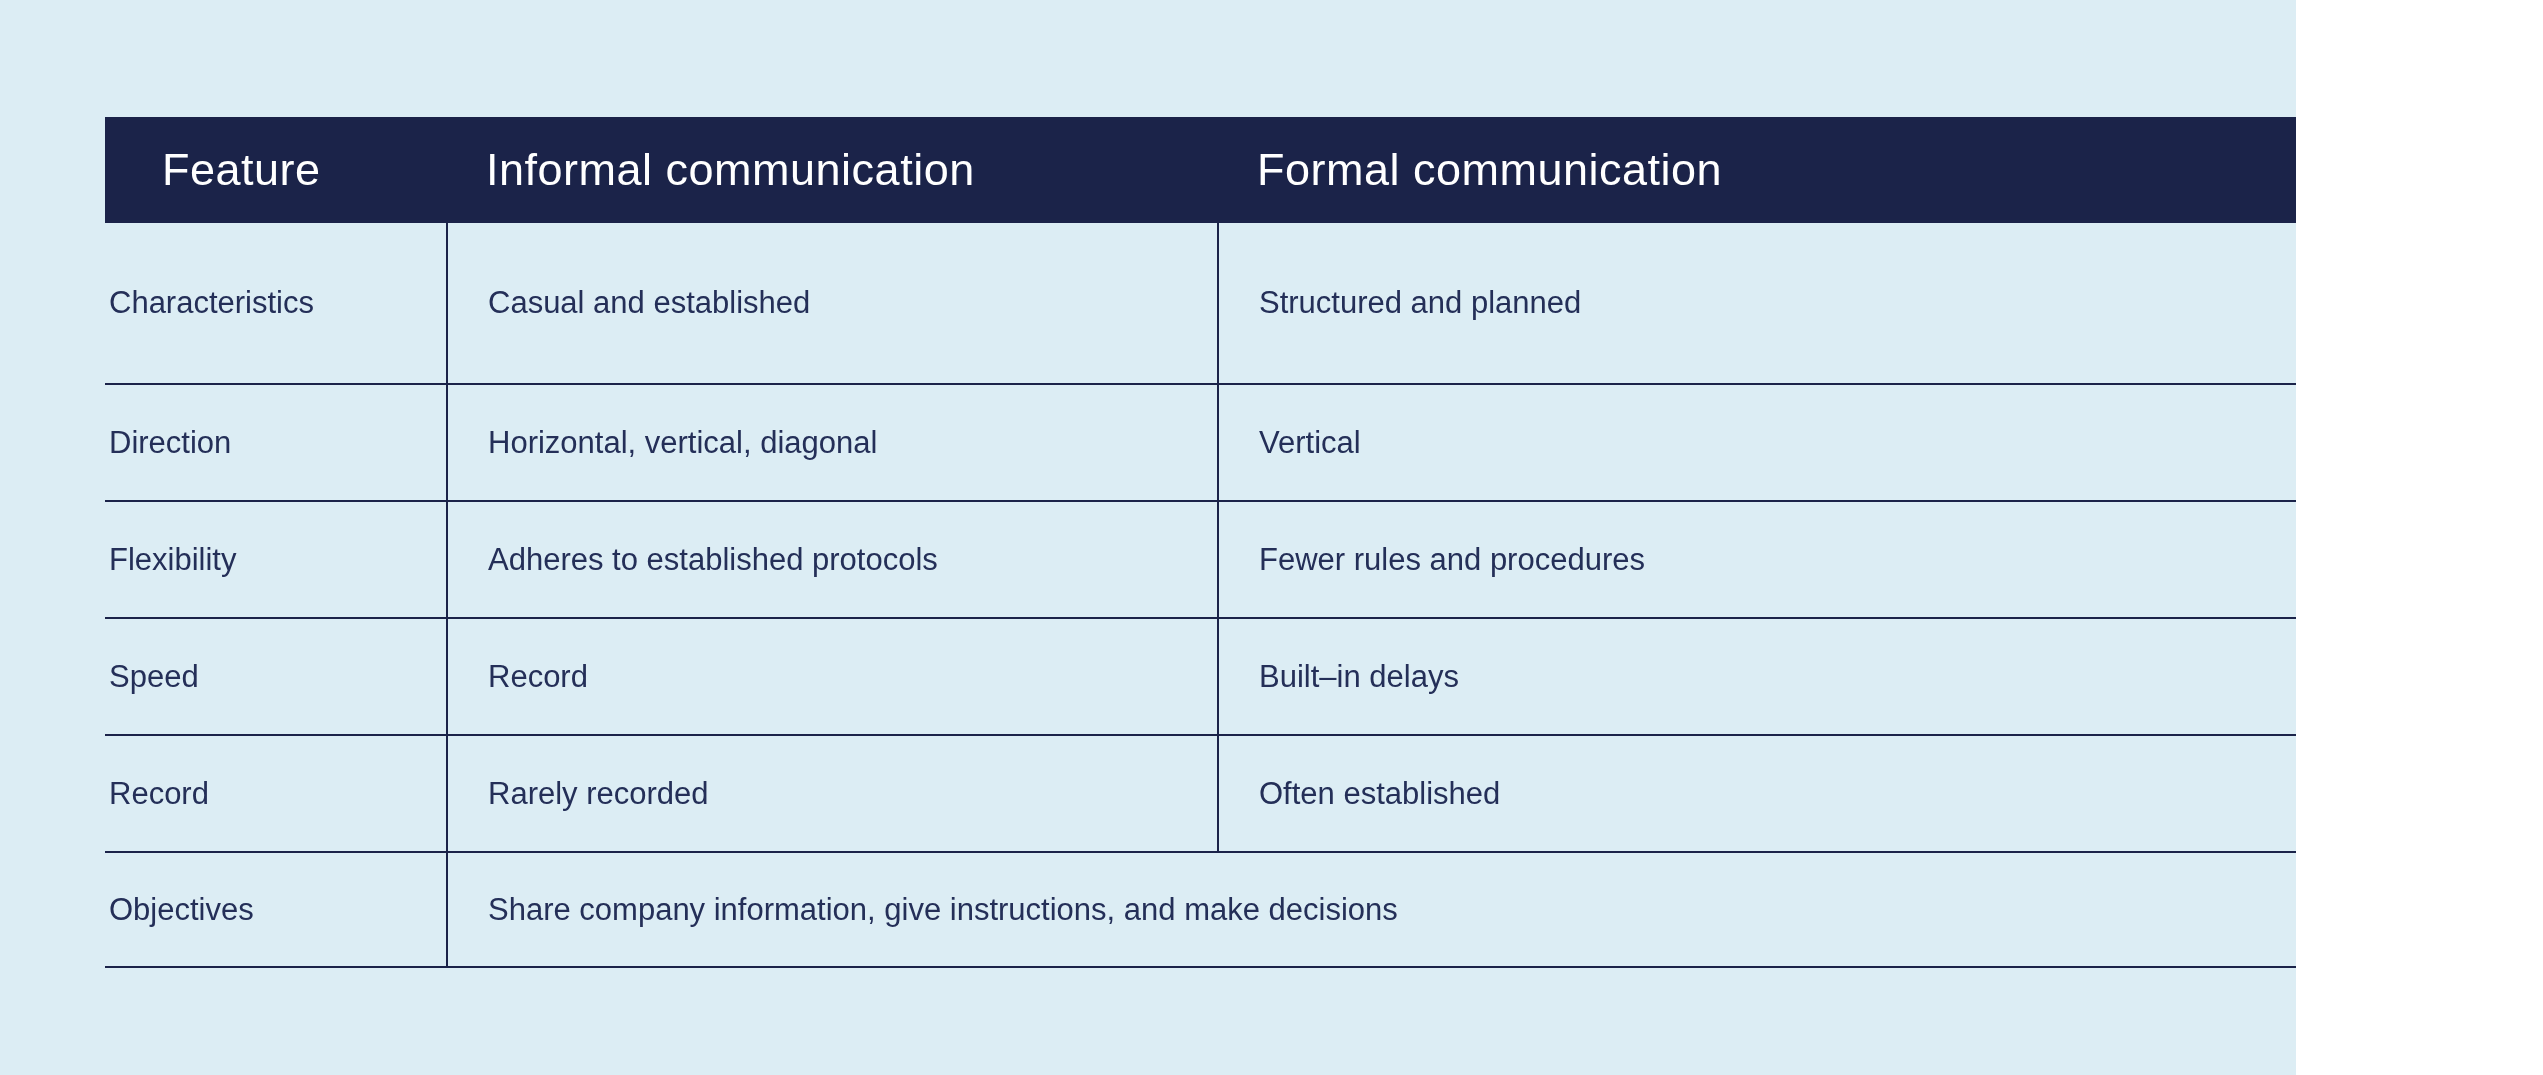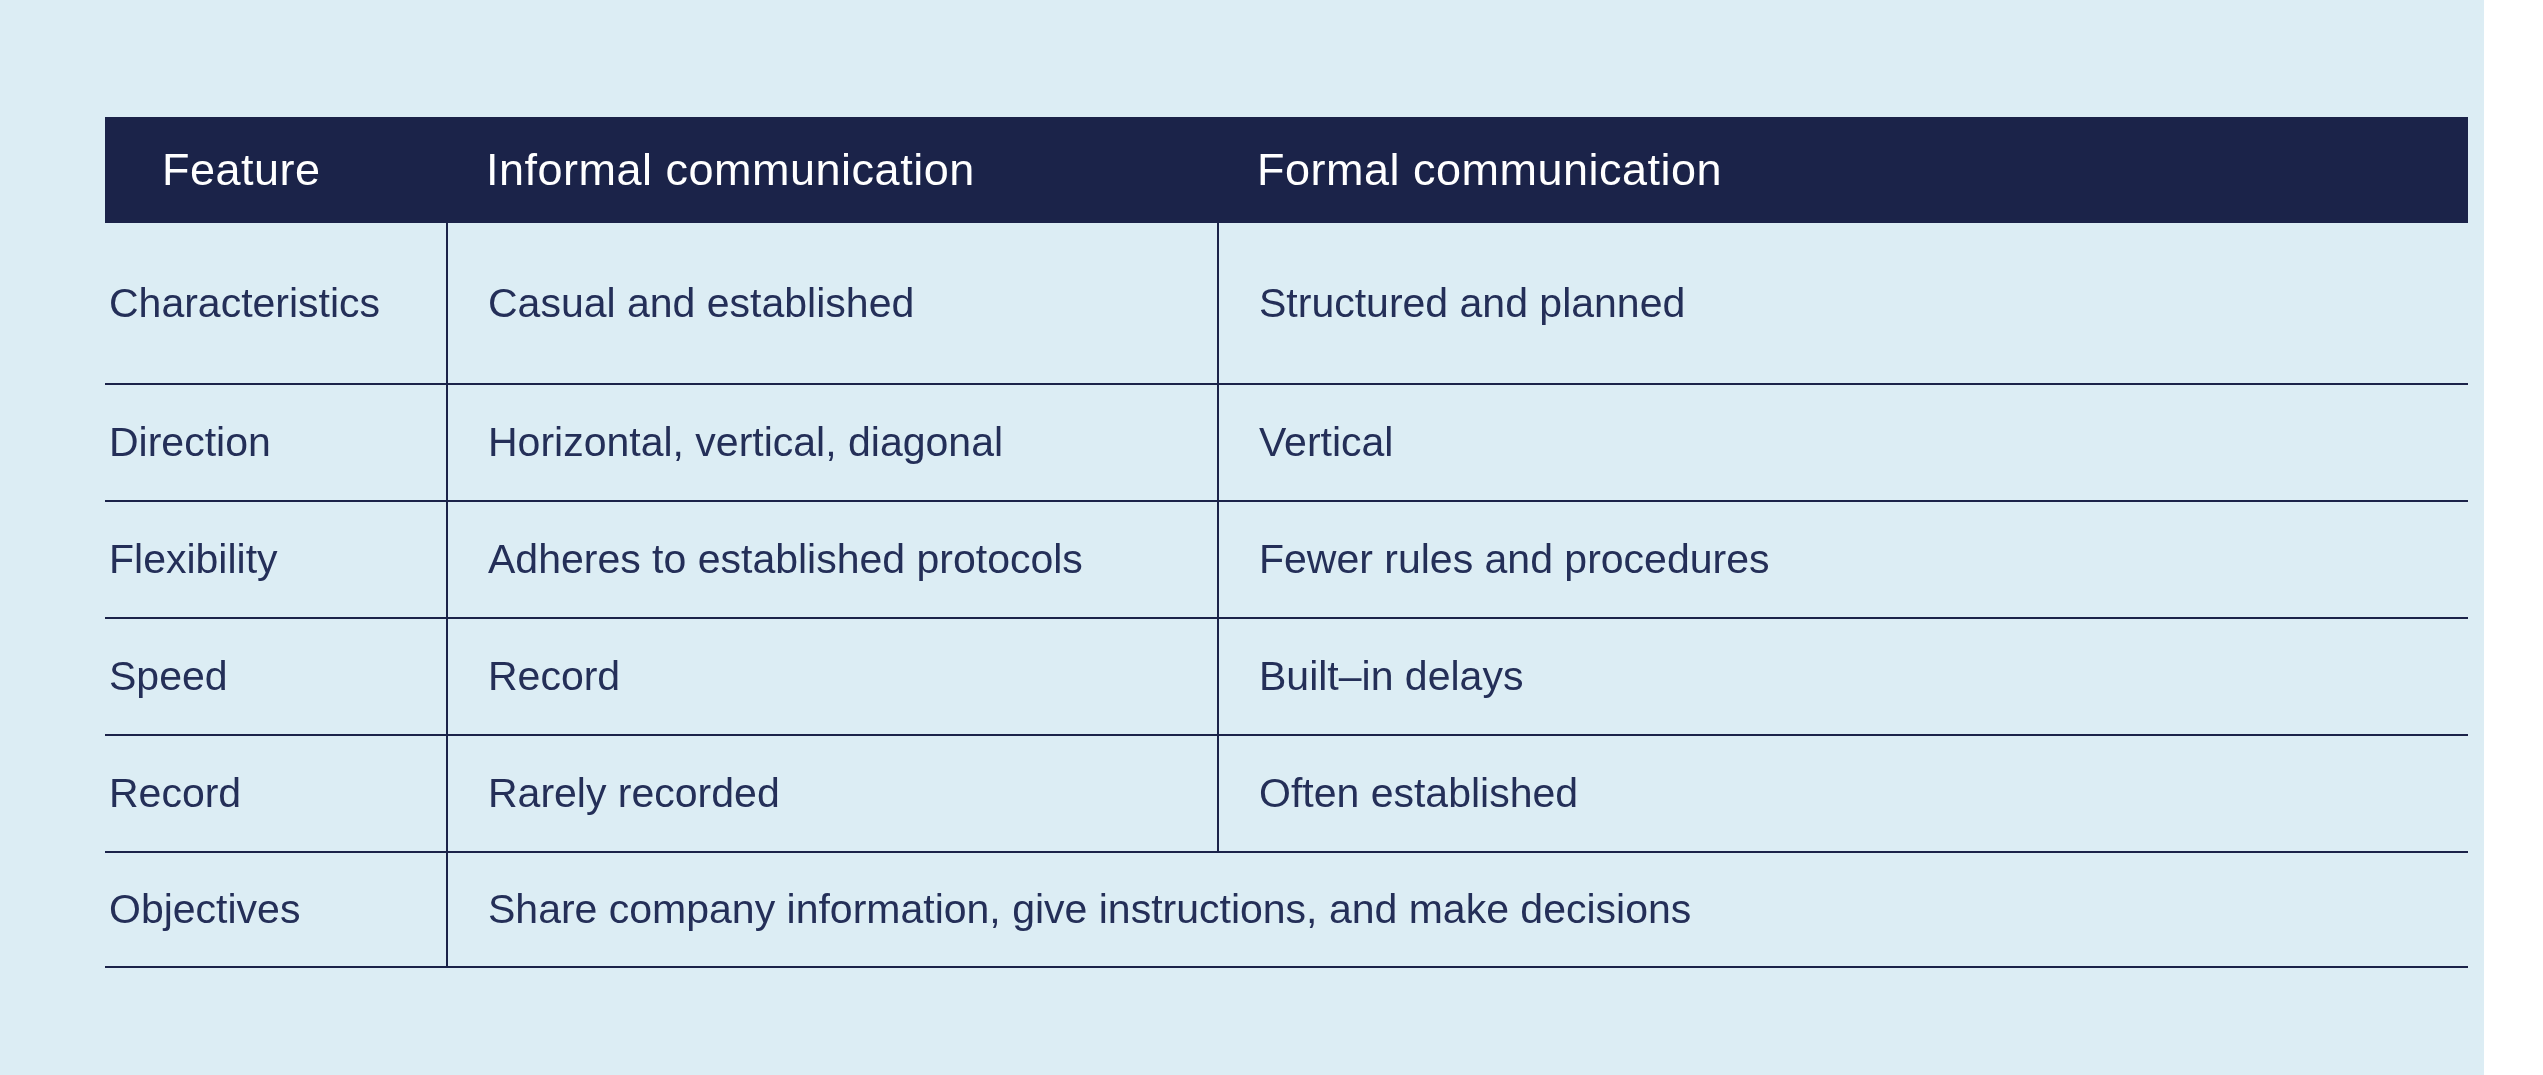--- a/index.html
+++ b/index.html
@@ -10,21 +10,21 @@
     --line: #1b2349;
   }
   * { margin: 0; padding: 0; box-sizing: border-box; }
   html, body {
     width: 2543px;
     height: 1075px;
     font-family: "Liberation Sans", "DejaVu Sans", sans-serif;
   }
   .canvas {
     position: relative;
-    width: 2484px;
+    width: 2296px;
     height: 1075px;
     background: var(--background);
     overflow: hidden;
   }
   .comparison-table {
     position: absolute;
     left: 105px;
     top: 117px;
     width: 2363px;
   }
@@ -52,21 +52,21 @@
     height: 117px;
   }
   .body-row.row-tall { height: 160px; }
   .body-row + .body-row { border-top: 2px solid var(--line); }
   .body-row:last-child { border-bottom: 2px solid var(--line); }
 
   .bcell {
     display: flex;
     align-items: center;
     color: var(--text);
-    font-size: 41px;
+    font-size: 31px;
     white-space: nowrap;
   }
   .bcell.c1 { padding-left: 4px; }
   .bcell.c2, .bcell.c3 {
     border-left: 2px solid var(--line);
     padding-left: 40px;
   }
 </style>
 </head>
 <body>

